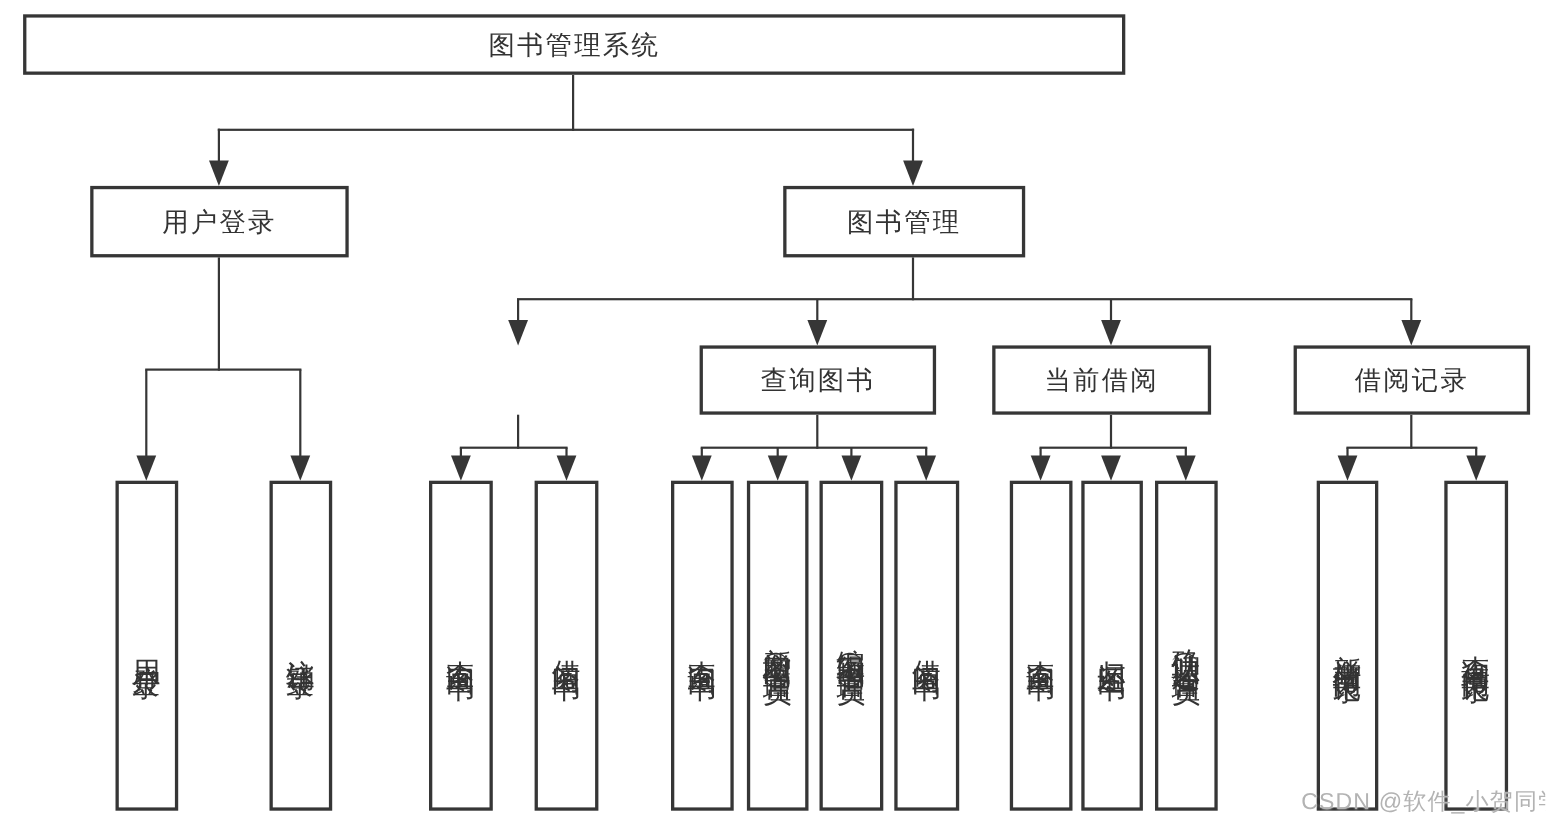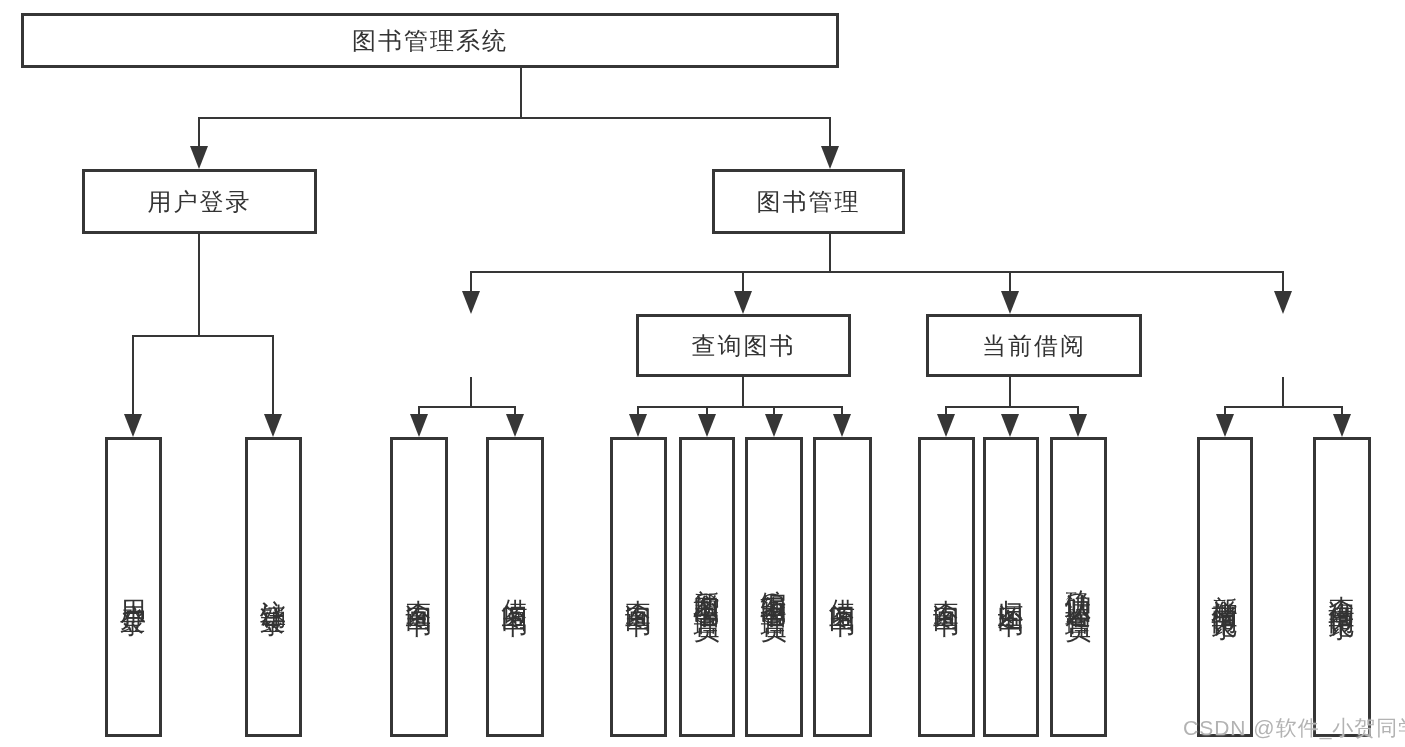--- a/index.html
+++ b/index.html
@@ -105,36 +105,39 @@
   <div class="arrow" style="left:1001px;top:414px"></div>
   <div class="arrow" style="left:1069px;top:414px"></div>
 
   <div class="vline" style="left:1281.75px;top:377px;height:31px"></div>
   <div class="hline" style="left:1223.75px;top:405.75px;width:119.5px"></div>
   <div class="vline" style="left:1223.75px;top:407px;height:11px"></div>
   <div class="vline" style="left:1340.75px;top:407px;height:11px"></div>
   <div class="arrow" style="left:1216px;top:414px"></div>
   <div class="arrow" style="left:1333px;top:414px"></div>
 
-  <div class="box hbox" style="left:21px;top:13px;width:818px;height:55px">
+  <div class="box hbox" style="left:21px;top:13px;width:1002px;height:55px">
     <span>图书管理系统</span>
   </div>
 
   <div class="box hbox" style="left:82px;top:169px;width:235px;height:65px">
     <span>用户登录</span>
   </div>
-  <div class="box hbox" style="left:712px;top:169px;width:193px;height:65px">
+  <div class="box hbox" style="left:712px;top:169px;width:220px;height:65px">
     <span>图书管理</span>
   </div>
 
   <div class="box hbox" style="left:636px;top:314px;width:215px;height:63px">
     <span>查询图书</span>
   </div>
-  <div class="box hbox" style="left:926px;top:314px;width:216px;height:63px">
+  <div class="box hbox" style="left:902px;top:314px;width:199px;height:63px">
     <span>当前借阅</span>
+  </div>
+  <div class="box hbox" style="left:1176px;top:314px;width:215px;height:63px">
+    <span>借阅记录</span>
   </div>
 
   <div class="box vbox" style="left:105px;top:437px;width:57px;height:300px">
     <span class="vtext">用户登录</span>
   </div>
   <div class="box vbox" style="left:245px;top:437px;width:57px;height:300px">
     <span class="vtext">注销登录</span>
   </div>
 
   <div class="box vbox" style="left:390px;top:437px;width:58px;height:300px">

